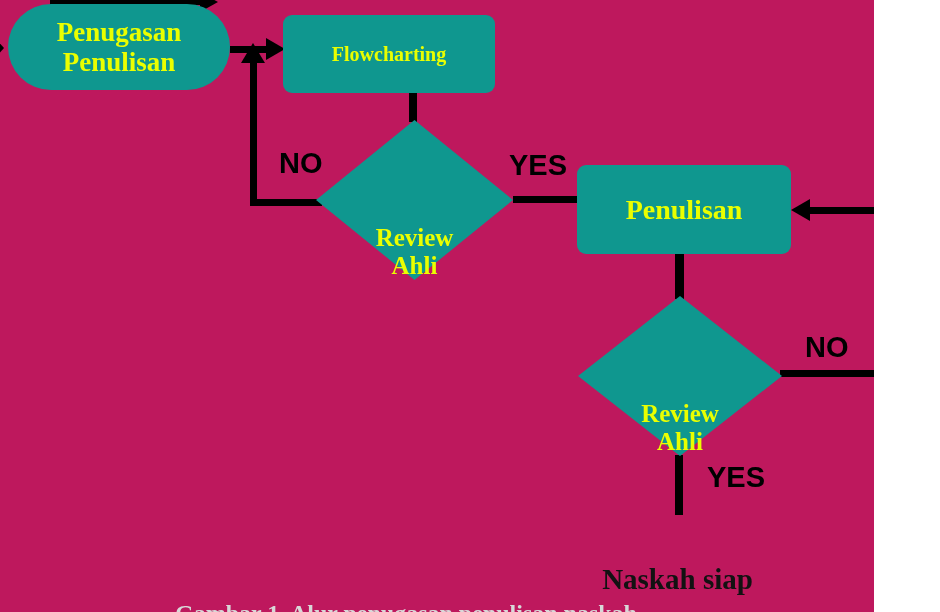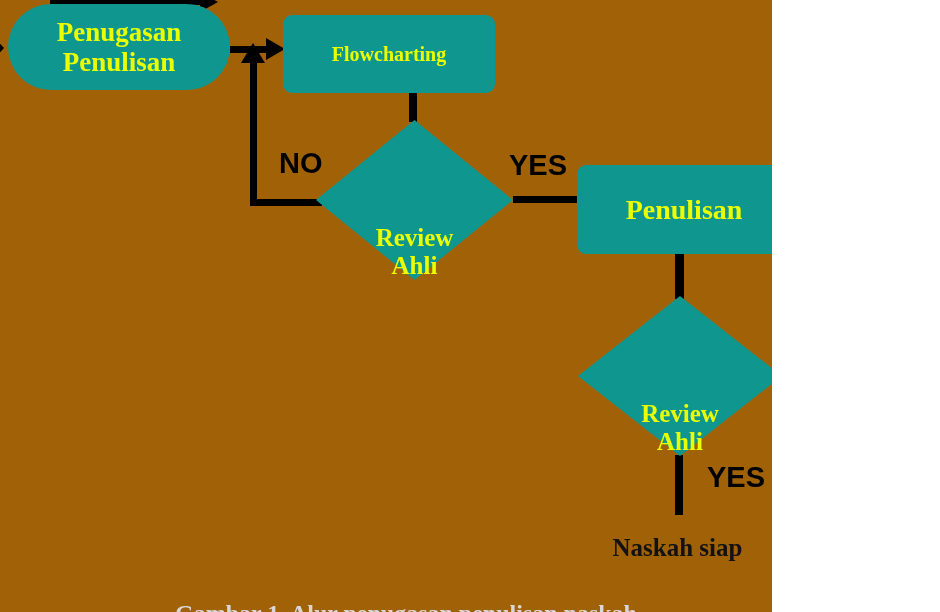--- a/index.html
+++ b/index.html
@@ -2,23 +2,23 @@
 <html><head>
 <meta charset="utf-8">
 <style>
   html, body {
     margin: 0;
     padding: 0;
     background: #ffffff;
   }
   #canvas {
     position: relative;
-    width: 772px;
+    width: 874px;
     height: 612px;
-    background: #a16207;
+    background: #be185d;
     overflow: hidden;
     font-family: "Liberation Serif", serif;
   }
   
   .node {
     position: absolute;
     box-sizing: border-box;
     display: flex;
     align-items: center;
     justify-content: center;
@@ -183,19 +183,19 @@
 
   <div class="line" style="left:780px; top:370px; width:120px; height:7px;"></div>
   <div class="line" style="left:893px; top:207px; width:7px; height:166px;"></div>
   <div class="line" style="left:810px; top:207px; width:88px; height:7px;"></div>
   <div class="arrow-left" style="left:791px; top:199px;"></div>
   <div class="edge-label" style="left:805px; top:331px; font-size:29px;">NO</div>
 
   <div class="line" style="left:675px; top:455px; width:8px; height:60px;"></div>
   <div class="edge-label" style="left:707px; top:461px; font-size:29px;">YES</div>
 
-  <div class="plain-text" style="left:565px; top:534px; width:225px; font-size:25px;">
+  <div class="plain-text" style="left:565px; top:563px; width:225px; font-size:29px;">
     <span>Naskah siap</span><br>
   </div>
 
   <div class="caption-ghost" style="left:175px; top:600px; width:690px; height:12px; font-size:24px;">Gambar 1. Alur penugasan penulisan naskah</div>
 
 </div>
 
 </body></html>

